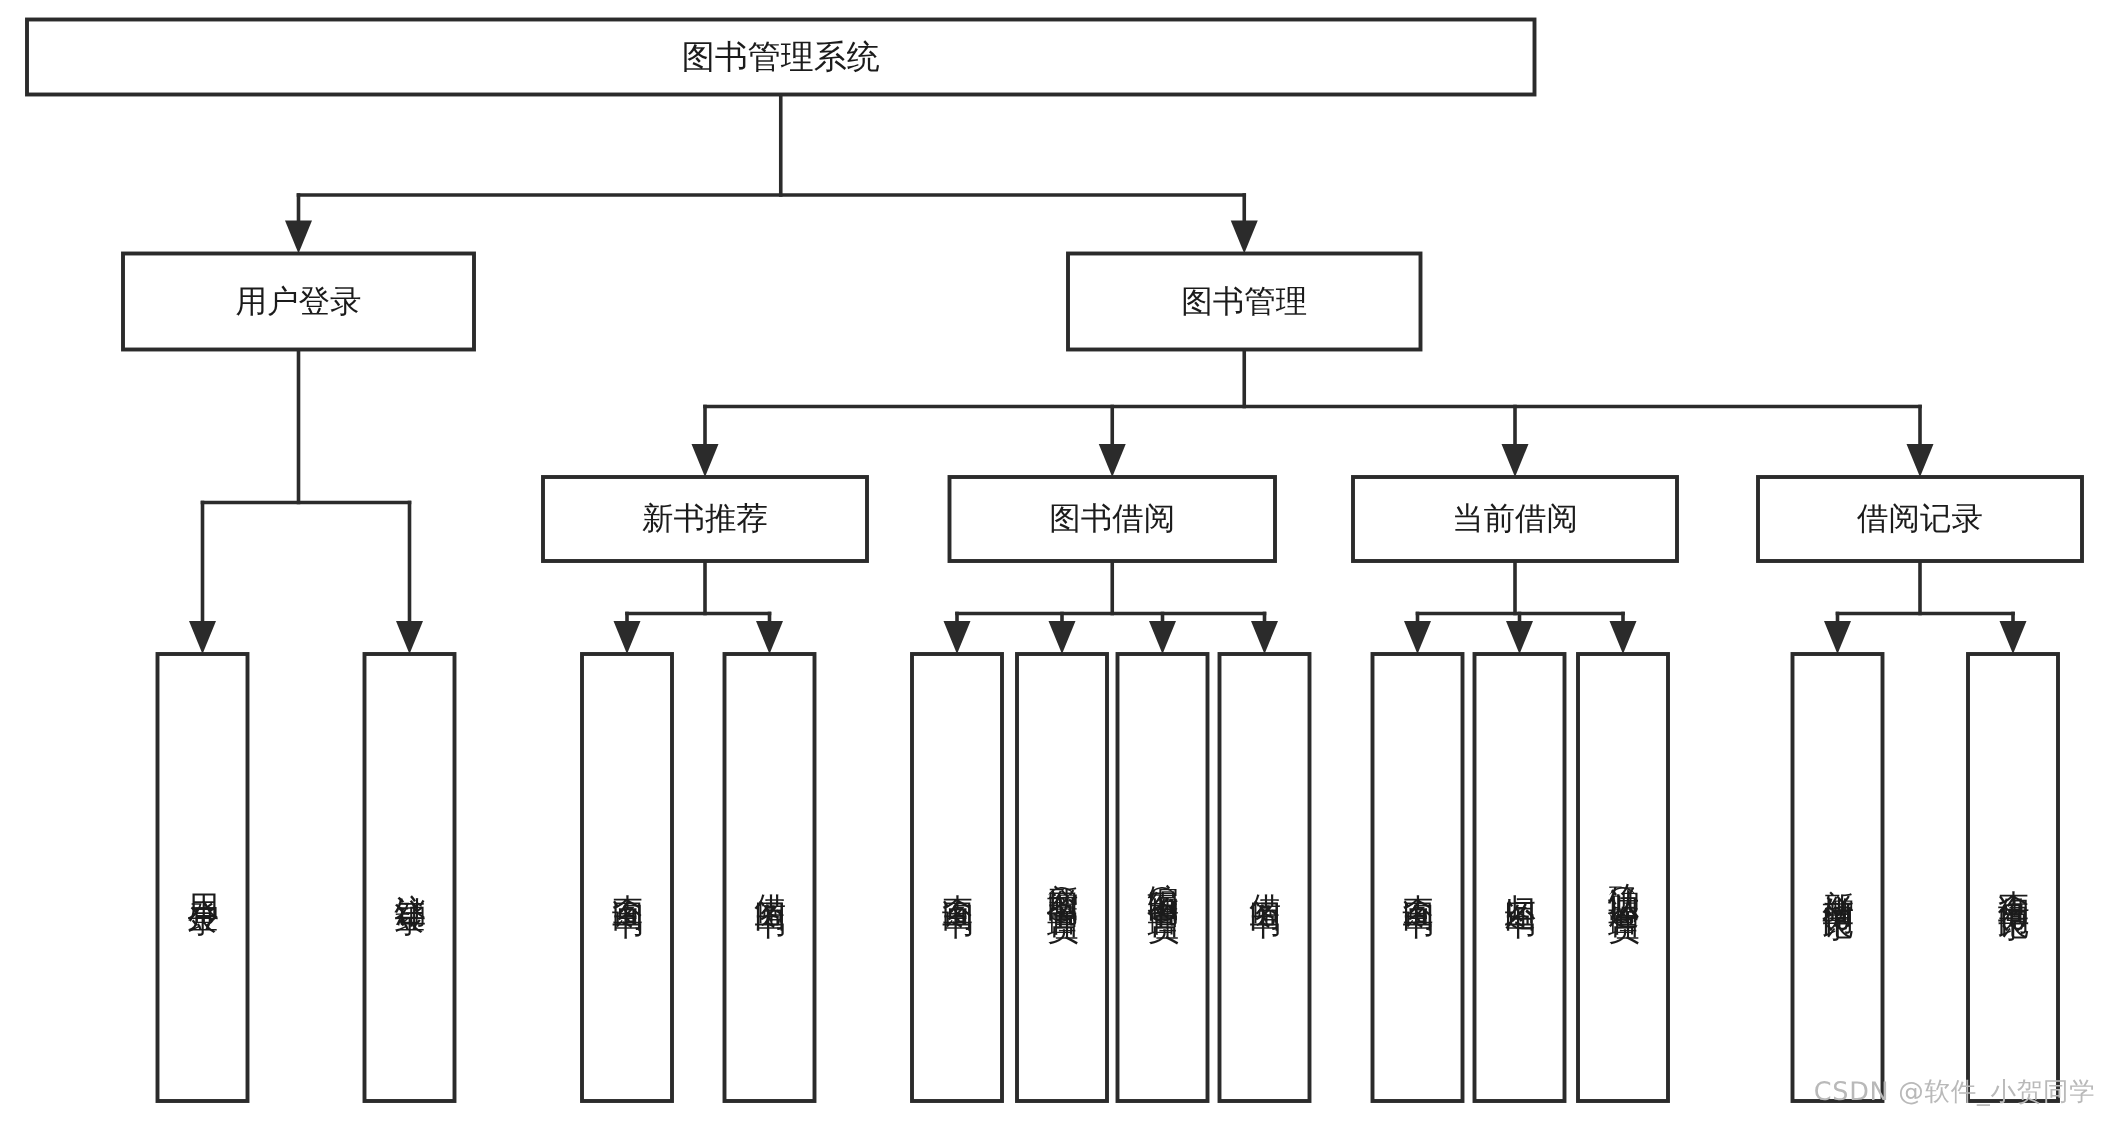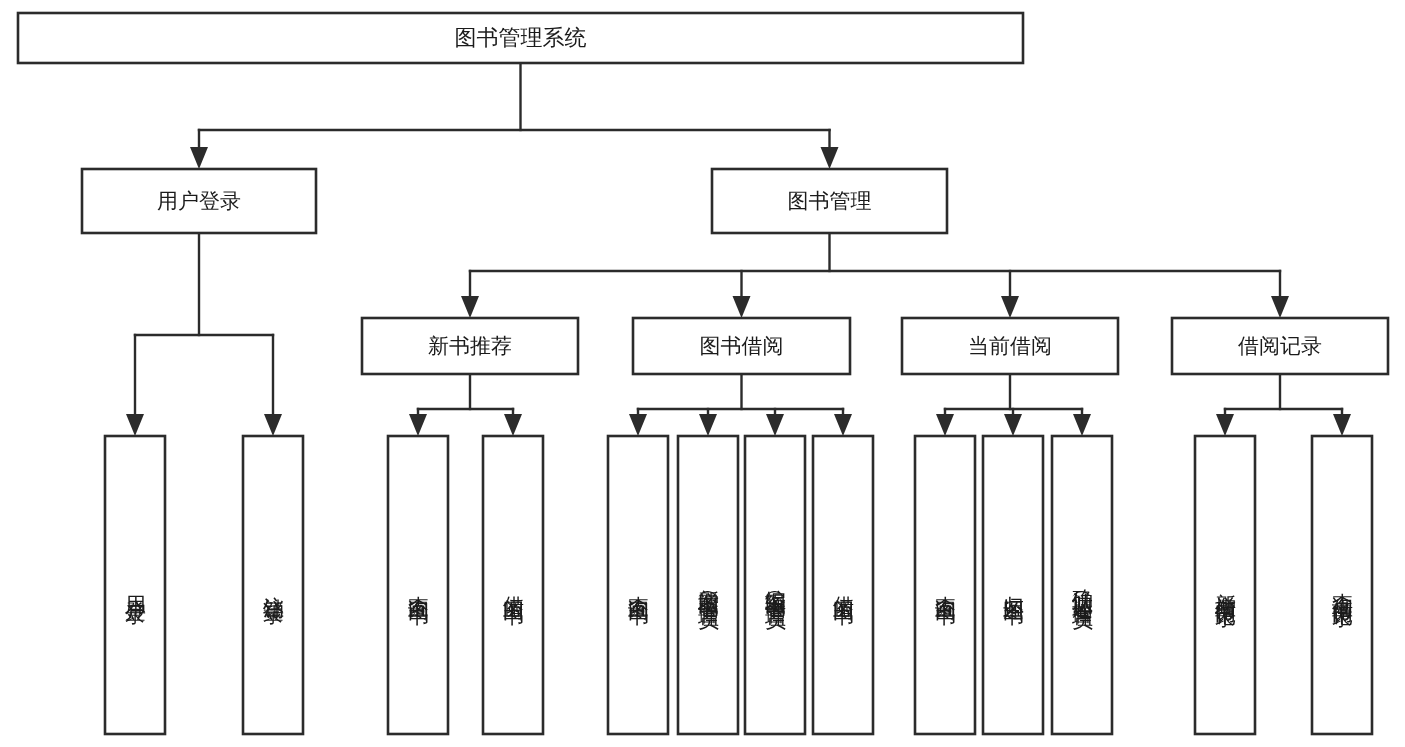--- a/index.html
+++ b/index.html
@@ -223,13 +223,14 @@
       <div class="leaf-label" style="left: 678px; top: 436px; width: 60px; height: 298px;">新增图书（管理员）</div>
       <div class="leaf-label" style="left: 745px; top: 436px; width: 60px; height: 298px;">编辑图书（管理员）</div>
       <div class="leaf-label" style="left: 813px; top: 436px; width: 60px; height: 298px;">借阅图书</div>
       <div class="leaf-label" style="left: 915px; top: 436px; width: 60px; height: 298px;">查询图书</div>
       <div class="leaf-label" style="left: 983px; top: 436px; width: 60px; height: 298px;">归还图书</div>
       <div class="leaf-label" style="left: 1052px; top: 436px; width: 60px; height: 298px;">确认归还（管理员）</div>
       <div class="leaf-label" style="left: 1195px; top: 436px; width: 60px; height: 298px;">新增借阅记录</div>
       <div class="leaf-label" style="left: 1312px; top: 436px; width: 60px; height: 298px;">查询借阅记录</div>
     </div>
 
+  <div class="watermark">CSDN @软件_小贺同学</div>
 </div>
 
 </body></html>

